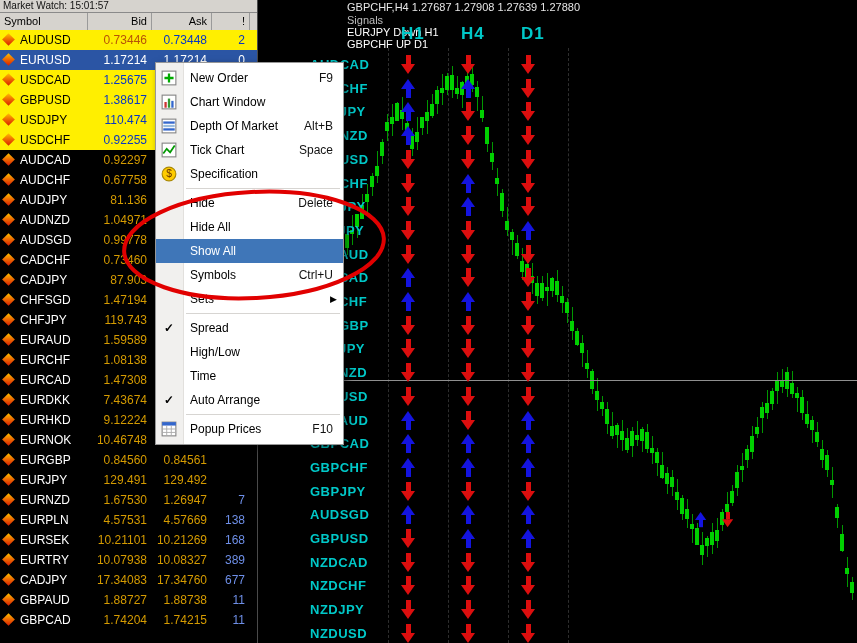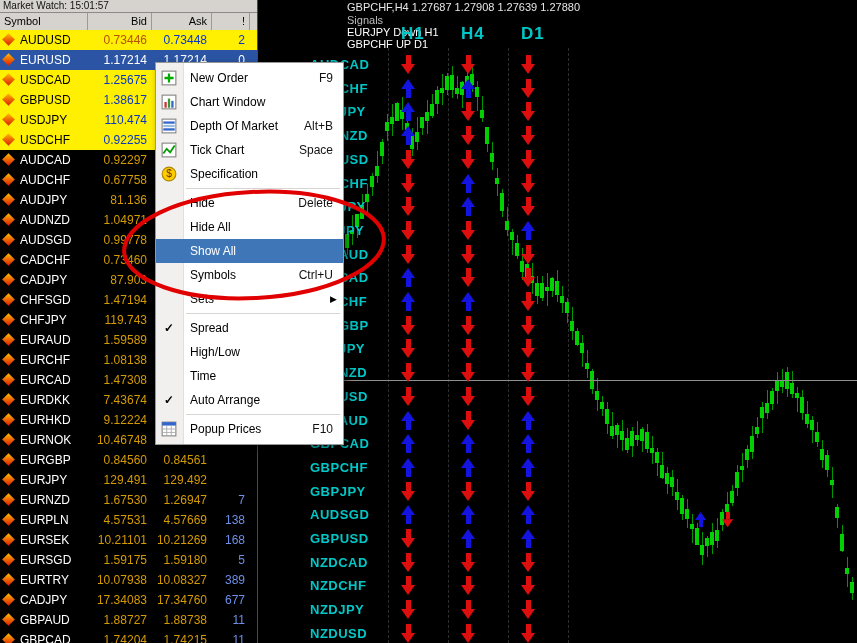--- a/index.html
+++ b/index.html
@@ -823,27 +823,20 @@
         </div>
         <div class="mw-row dark">
           <span class="mw-ico"></span>
           <span class="mw-sym">EURSEK</span>
           <span class="mw-bid">10.21101</span>
           <span class="mw-ask">10.21269</span>
           <span class="mw-spr">168</span>
         </div>
         <div class="mw-row dark">
           <span class="mw-ico"></span>
-          <span class="mw-sym">EURSGD</span>
-          <span class="mw-bid">1.59175</span>
-          <span class="mw-ask">1.59180</span>
-          <span class="mw-spr">5</span>
-        </div>
-        <div class="mw-row dark">
-          <span class="mw-ico"></span>
           <span class="mw-sym">EURTRY</span>
           <span class="mw-bid">10.07938</span>
           <span class="mw-ask">10.08327</span>
           <span class="mw-spr">389</span>
         </div>
         <div class="mw-row dark">
           <span class="mw-ico"></span>
           <span class="mw-sym">CADJPY</span>
           <span class="mw-bid">17.34083</span>
           <span class="mw-ask">17.34760</span>

